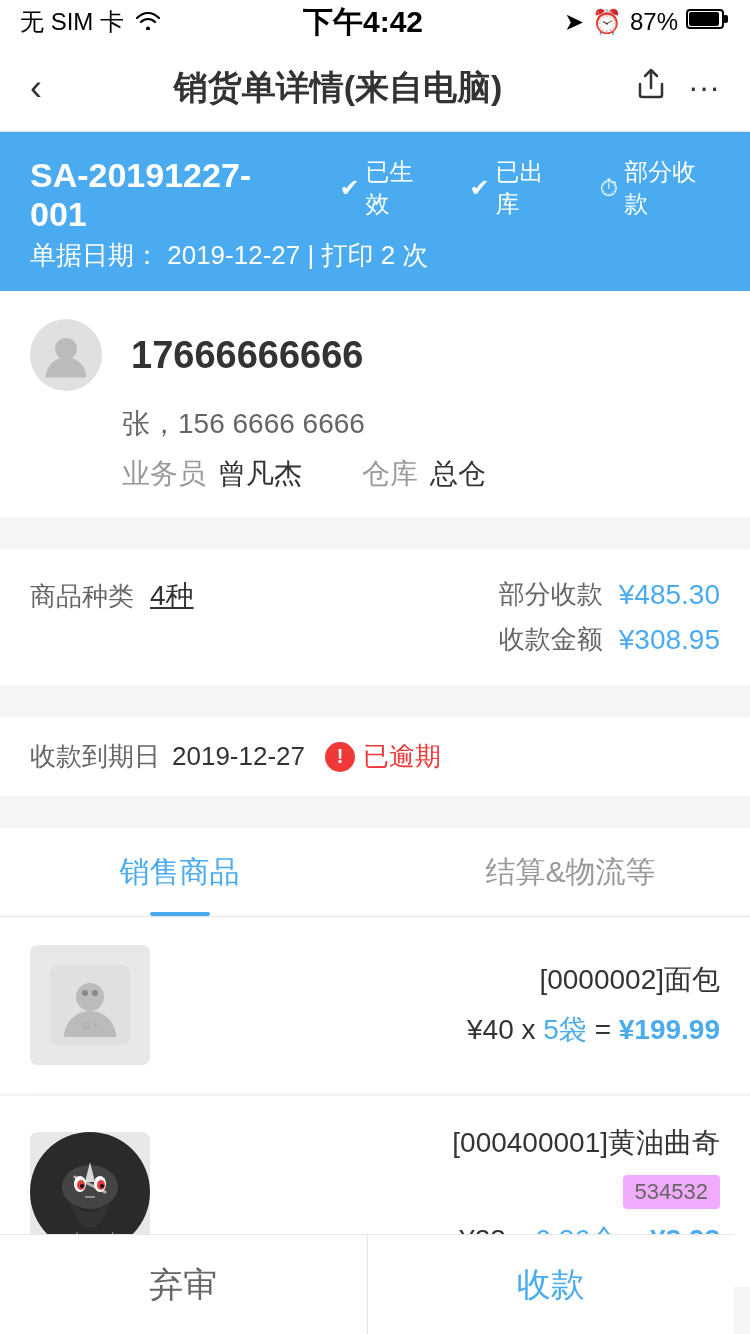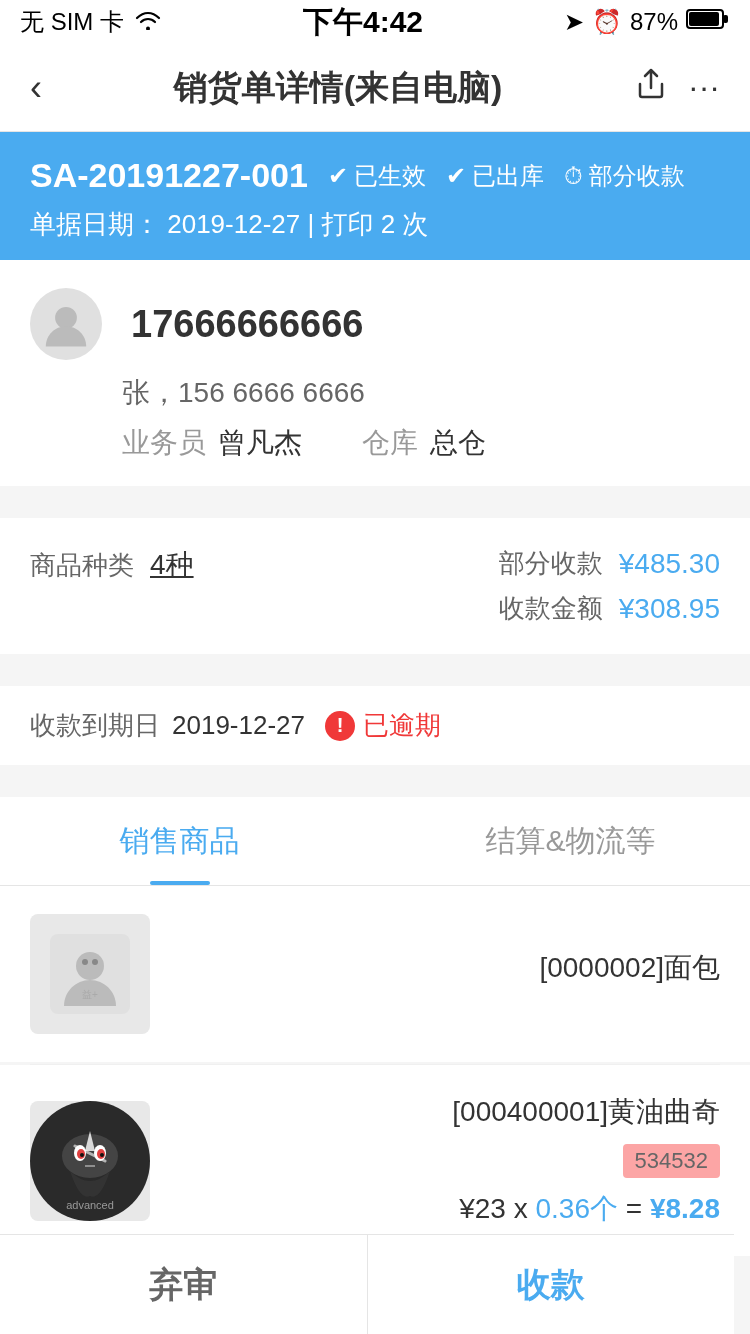--- a/index.html
+++ b/index.html
@@ -59,23 +59,23 @@
       cursor: pointer;
     }
 
     
     .header-banner {
       background: #4AABF0;
       padding: 24px 30px 18px;
     }
     .header-banner-top {
       display: flex;
-      align-items: center;
-      gap: 20px;
-      margin-bottom: 12px;
+      align-items: flex-start;
+      gap: 32px;
+      margin-bottom: 4px;
     }
     .order-number {
       font-size: 34px;
       font-weight: bold;
       color: #fff;
     }
     .badge {
       display: flex;
       align-items: center;
       gap: 6px;
@@ -290,21 +290,21 @@
       justify-content: center;
     }
     .product-info { flex: 1; text-align: right; }
     .product-name {
       font-size: 28px;
       color: #333;
       margin-bottom: 12px;
     }
     .product-tag {
       display: inline-block;
-      background: #fca5a5;
+      background: #f0abfc;
       color: #666;
       font-size: 22px;
       padding: 4px 12px;
       border-radius: 4px;
       margin-bottom: 12px;
     }
     .product-price-row {
       font-size: 28px;
       color: #333;
     }
@@ -320,21 +320,20 @@
     .bottom-bar {
       position: fixed;
       bottom: 0;
       left: 0;
       width: 734px;
       height: 100px;
       background: #fff;
       border-top: 1px solid #e5e5e5;
       display: flex;
       align-items: center;
-      font-weight: bold;
     }
     .bottom-btn {
       flex: 1;
       height: 100%;
       display: flex;
       align-items: center;
       justify-content: center;
       font-size: 34px;
       cursor: pointer;
     }
@@ -507,20 +506,27 @@
           <circle cx="40" cy="32" r="14" fill="#bbb"></circle>
           <path d="M14 72c0-14.4 11.6-26 26-26s26 11.6 26 26" fill="#bbb"></path>
           <circle cx="35" cy="28" r="3" fill="#888"></circle>
           <circle cx="45" cy="28" r="3" fill="#888"></circle>
           <text x="40" y="64" text-anchor="middle" font-size="10" fill="#aaa">益+</text>
         </svg>
       </div>
     </div>
     <div class="product-info">
       <div class="product-name">[0000002]面包</div>
+      <div class="product-price-row">
+        <span>¥40</span>
+        <span> x </span>
+        <span class="price-highlight">5袋</span>
+        <span> = </span>
+        <span class="price-total">¥199.99</span>
+      </div>
     </div>
   </div>
 
   <div class="separator"></div>
 
   <div class="product-item">
     <div class="product-thumb">
 
       <svg width="120" height="120" viewBox="0 0 120 120">
         <circle cx="60" cy="60" r="60" fill="#2a2a2a"></circle>

